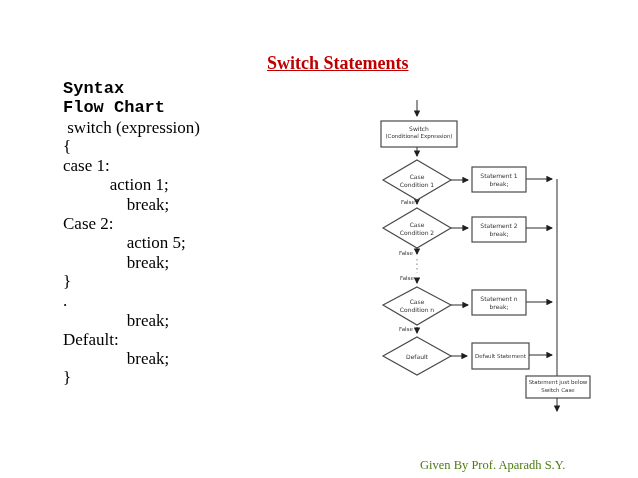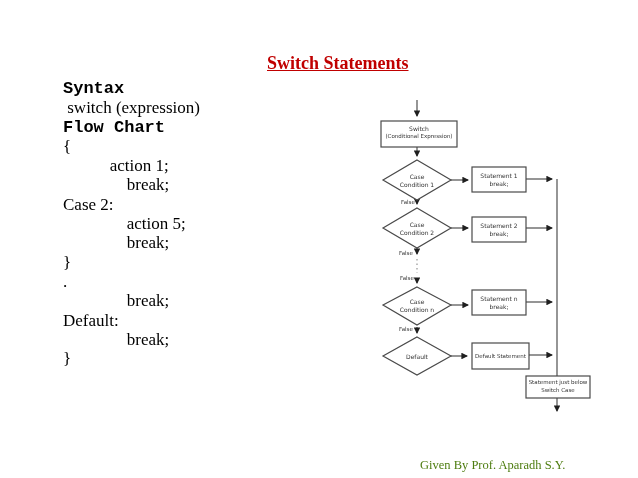--- a/index.html
+++ b/index.html
@@ -45,23 +45,24 @@
 </style>
 </head>
 <body>
 
 <div class="slide">
 
   <div class="title">Switch Statements</div>
 
   <div class="syntax">
       <div class="code-line bold">Syntax</div>
+      <div class="code-line bold">Flow Chart</div>
       <div class="code-line"> switch (expression)</div>
-      <div class="code-line bold">Flow Chart</div>
       <div class="code-line">{</div>
+      <div class="code-line">case 1:</div>
       <div class="code-line">           action 1;</div>
       <div class="code-line">               break;</div>
       <div class="code-line">Case 2:</div>
       <div class="code-line">               action 5;</div>
       <div class="code-line">               break;</div>
       <div class="code-line">}</div>
       <div class="code-line">.</div>
       <div class="code-line">               break;</div>
       <div class="code-line">Default:</div>
       <div class="code-line">               break;</div>

